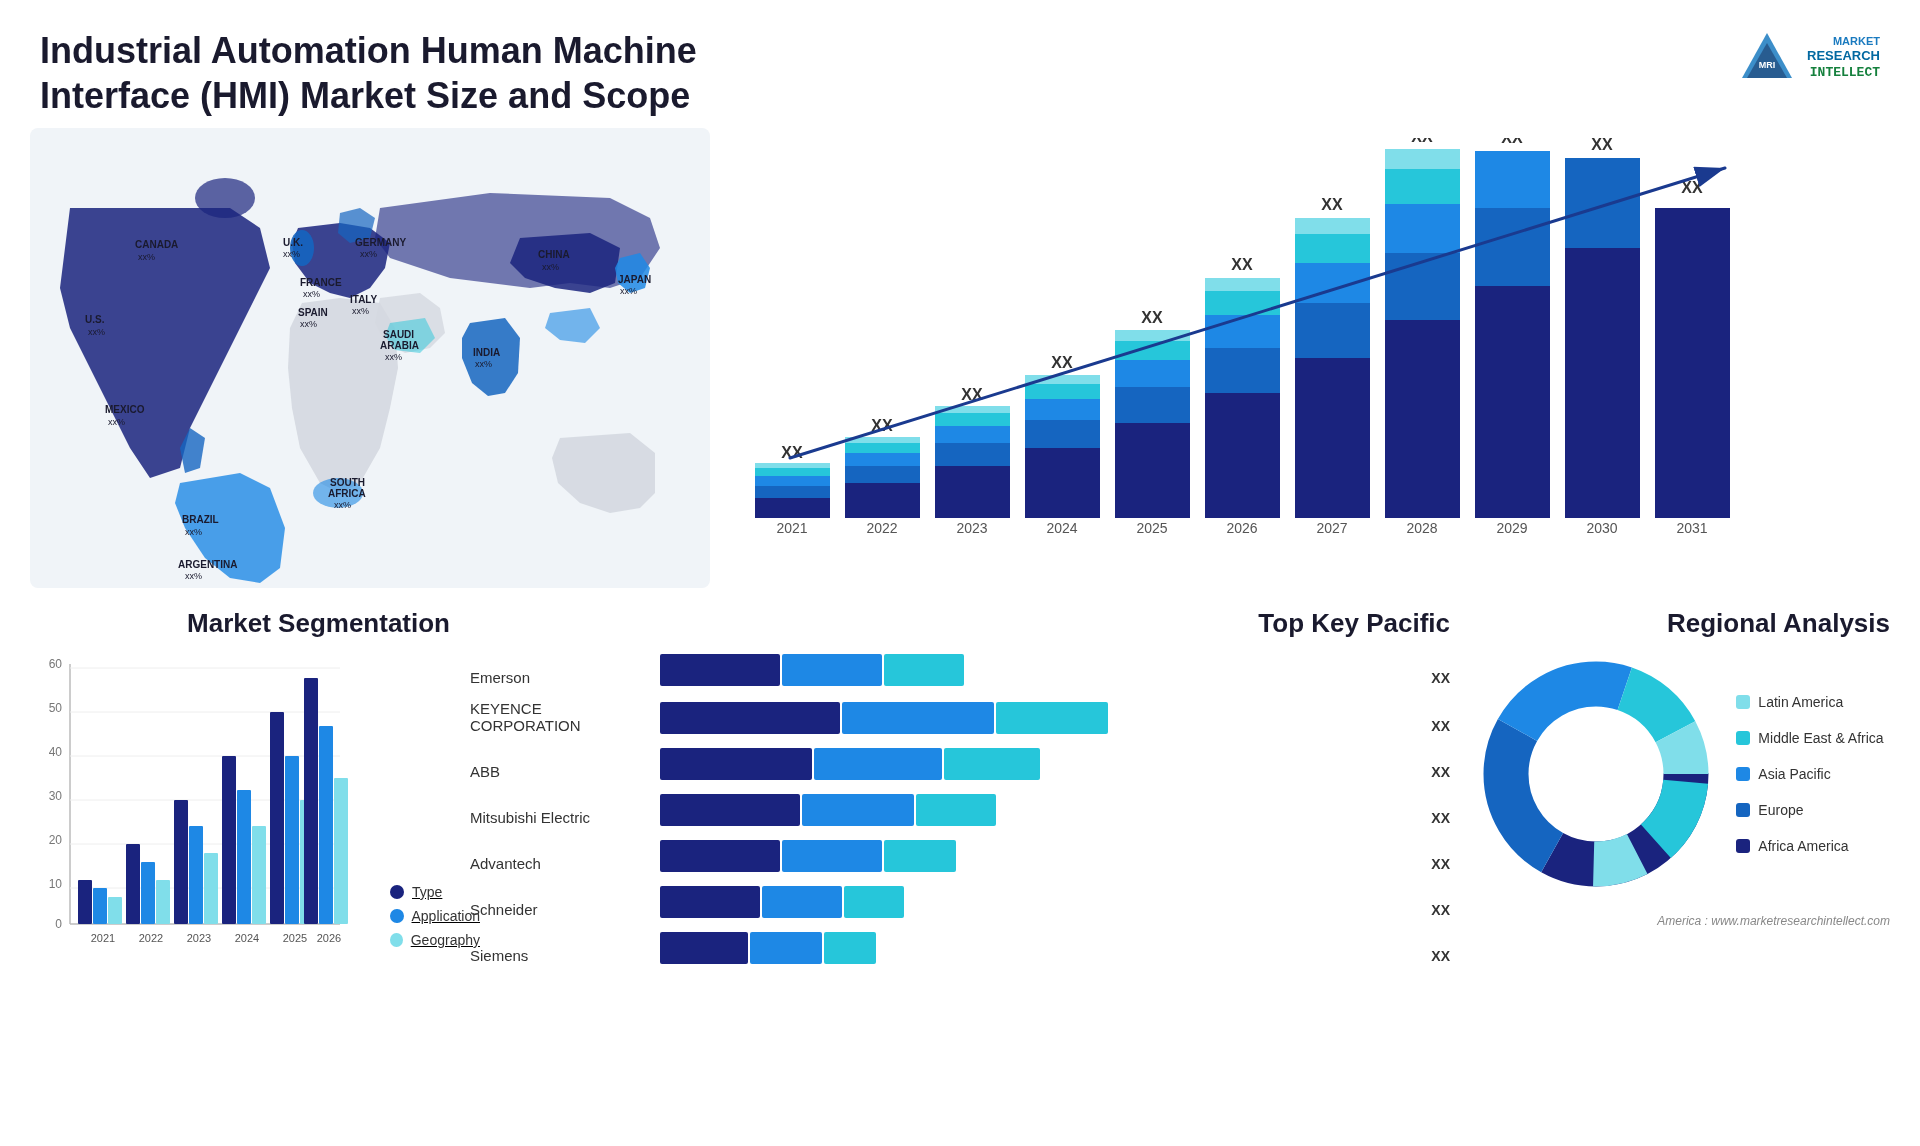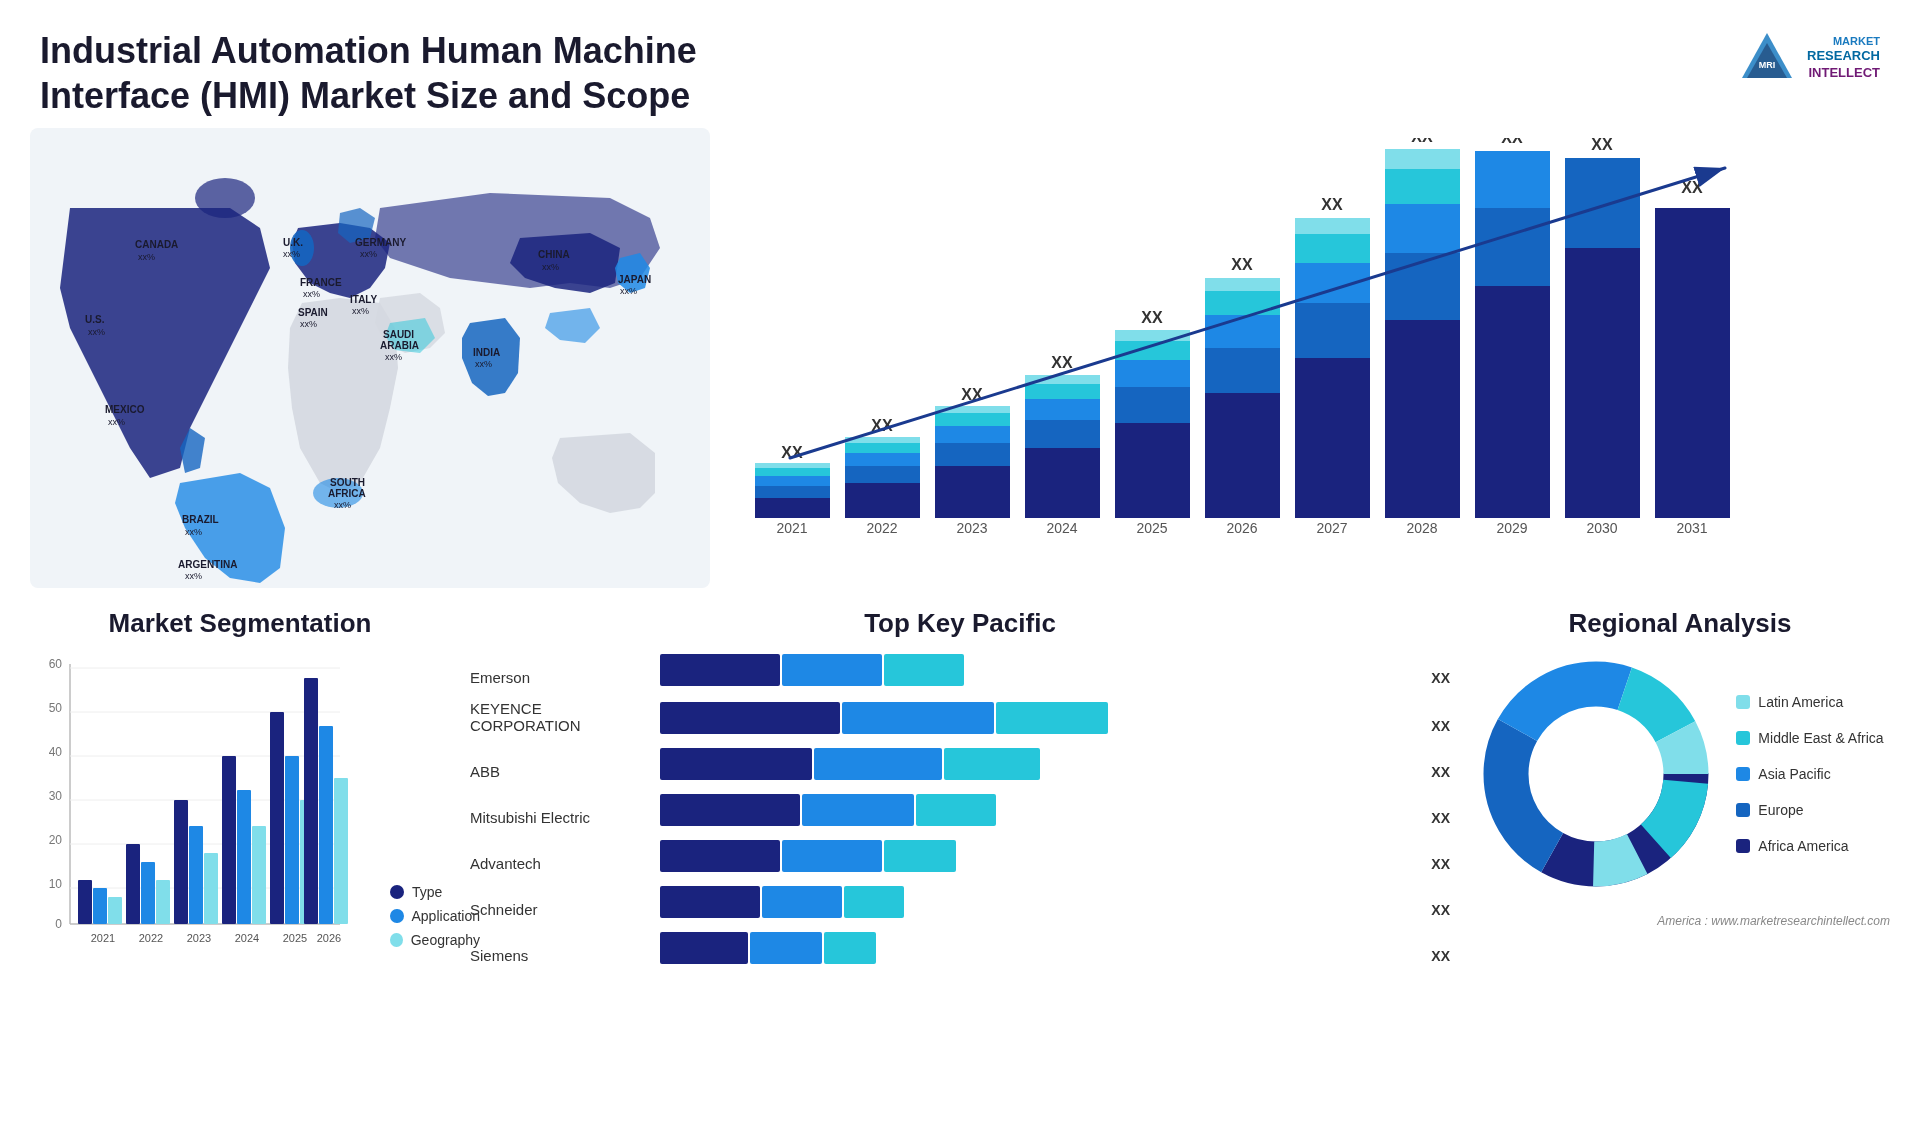--- a/index.html
+++ b/index.html
@@ -40,21 +40,21 @@
       font-weight: 700;
       color: #1a3a6b;
       line-height: 1.3;
       text-align: right;
     }
     .logo-text span {
       display: block;
     }
     .logo-text .brand { color: #1a7abf; font-size: 11px; }
     .logo-text .research { color: #0369a1; }
-    .logo-text .intellect { color: #701a75; }
+    .logo-text .intellect { color: #15803d; font-family: Liberation Mono, monospace; }
 
     
     .content-area {
       display: flex;
       padding: 0 30px;
       height: 460px;
     }
 
     
     .map-section {
@@ -91,28 +91,29 @@
     .regional-section {
       width: 420px;
       flex-shrink: 0;
     }
 
     .section-title {
       font-size: 26px;
       font-weight: 700;
       color: #1a1a2e;
       margin-bottom: 15px;
-      text-align: center;
+      text-align: right;
     }
     .seg-legend {
       display: flex;
       flex-direction: column;
       gap: 8px;
       margin-top: 10px;
       margin-left: 30px;
+      text-decoration: underline;
     }
     .legend-item {
       display: flex;
       align-items: center;
       gap: 8px;
       font-size: 14px;
       color: #333;
     }
     .legend-dot {
       width: 14px;

